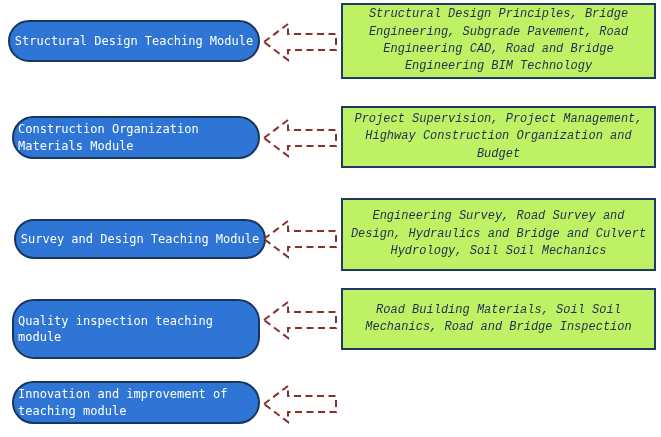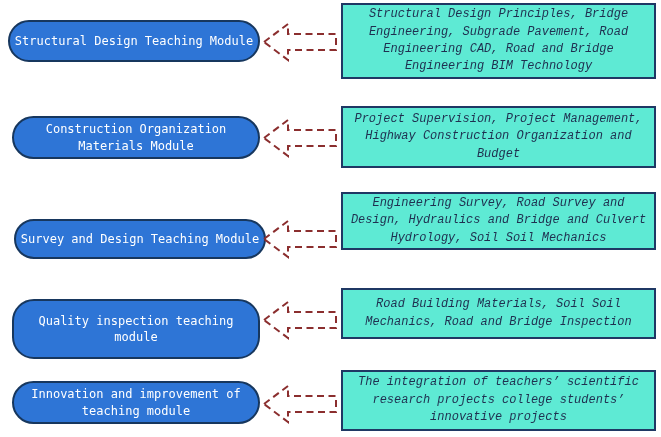--- a/index.html
+++ b/index.html
@@ -11,28 +11,28 @@
     overflow:hidden;
   }
   .pill{
     position:absolute;
     box-sizing:border-box;
     background:#2E75D6;
     border:2px solid #17375E;
     border-radius:22px;
     color:#ffffff;
     display:flex;align-items:center;justify-content:center;
-    text-align:center;
+    text-align:left;
     font-size:12px;line-height:1.35;
     padding:0 4px;
   }
   .panel{
     position:absolute;
     box-sizing:border-box;
-    background:#5eead4;
+    background:#bef264;
     border:2px solid #1F3864;
     color:#1F3050;
     display:flex;align-items:center;justify-content:center;
     text-align:center;
     font-family:"Liberation Mono","DejaVu Sans Mono",monospace;
     font-style:italic;
     font-size:12px;line-height:1.45;
     padding:2px 4px;
   }
   .arrow{position:absolute;}
@@ -40,25 +40,25 @@
   .p1{left:8px;  top:20px;  width:252px; height:42px;}
   .a1{left:262px;top:21px;}
   .r1{left:341px;top:3px;   width:315px; height:76px;}
   
   .p2{left:12px; top:116px; width:248px; height:43px;}
   .a2{left:262px;top:117px;}
   .r2{left:341px;top:106px; width:315px; height:62px;justify-content:center;}
   
   .p3{left:14px;  top:219px; width:252px; height:40px;}
   .a3{left:262px;top:218px;}
-  .r3{left:341px;top:192px; width:315px; height:58px;align-items:center;}
+  .r3{left:341px;top:198px; width:315px; height:73px;align-items:center;}
   
   .p4{left:12px; top:299px; width:248px; height:60px;}
   .a4{left:262px;top:299px;}
-  .r4{left:341px;top:288px; width:315px; height:51px;}
+  .r4{left:341px;top:288px; width:315px; height:62px;}
   
   .p5{left:12px; top:381px; width:248px; height:43px;}
   .a5{left:262px;top:382px;}
   .r5{left:341px;top:370px; width:315px; height:61px;}
 </style>
 </head>
 <body>
 
 <div class="canvas">
 
@@ -101,17 +101,14 @@
   <div class="panel r4">
     <span>Road Building Materials, Soil Soil Mechanics, Road and Bridge Inspection</span>
   </div>
 
   <div class="pill p5">
     <span>Innovation and improvement of teaching module</span>
   </div>
   <svg class="arrow a5" width="78" height="44" viewBox="0 0 78 44">
     <path d="M2 22 L26 4 L26 14 L74 14 L74 30 L26 30 L26 40 Z" fill="none" stroke="#8B2E2E" stroke-width="2" stroke-dasharray="7 4.5"></path>
   </svg>
-  <div class="panel r5">
-    <span>The integration of teachers’ scientific research projects  college students’ innovative projects</span>
-  </div>
 
 </div>
 
 </body></html>

